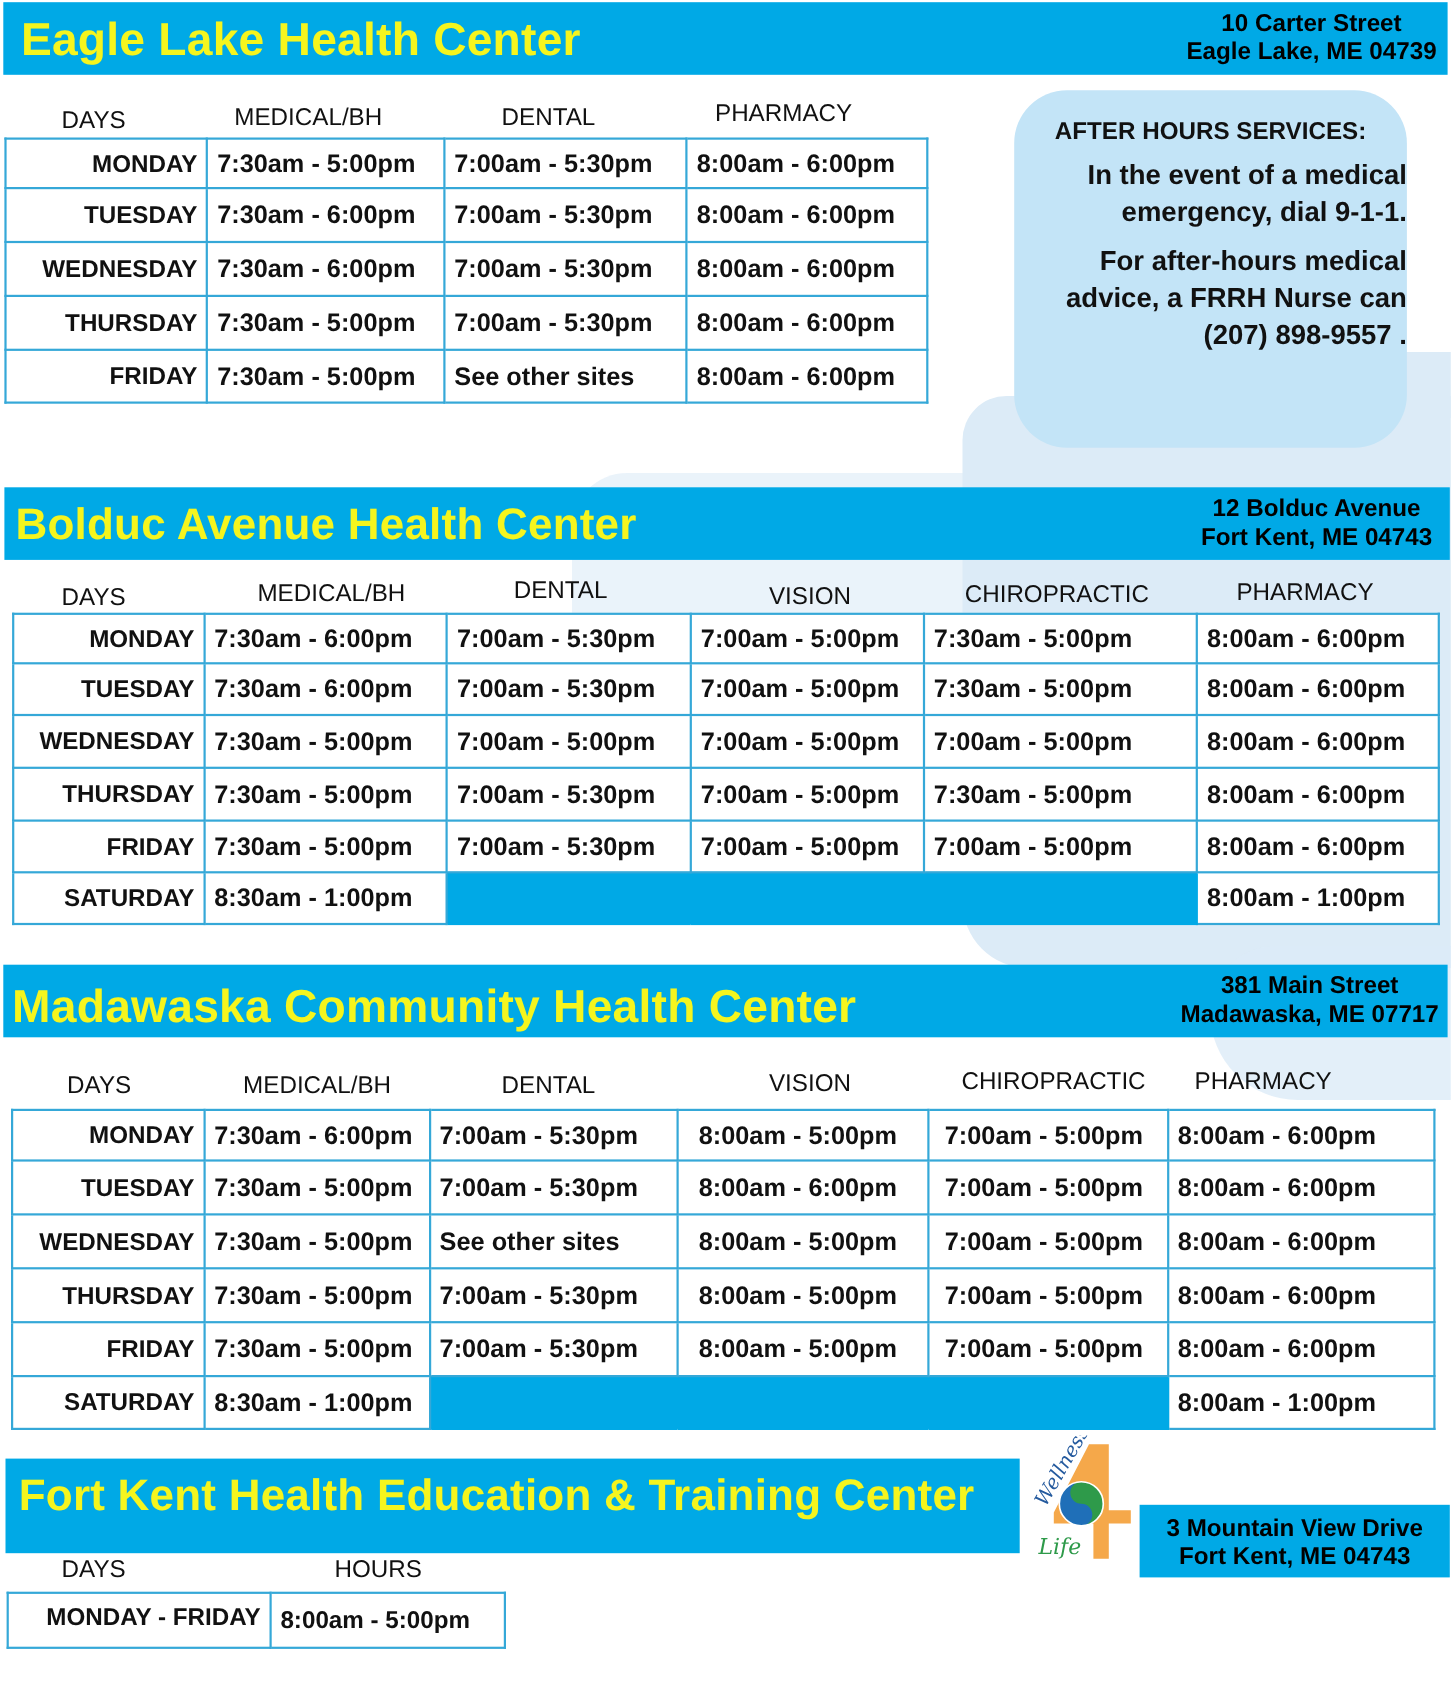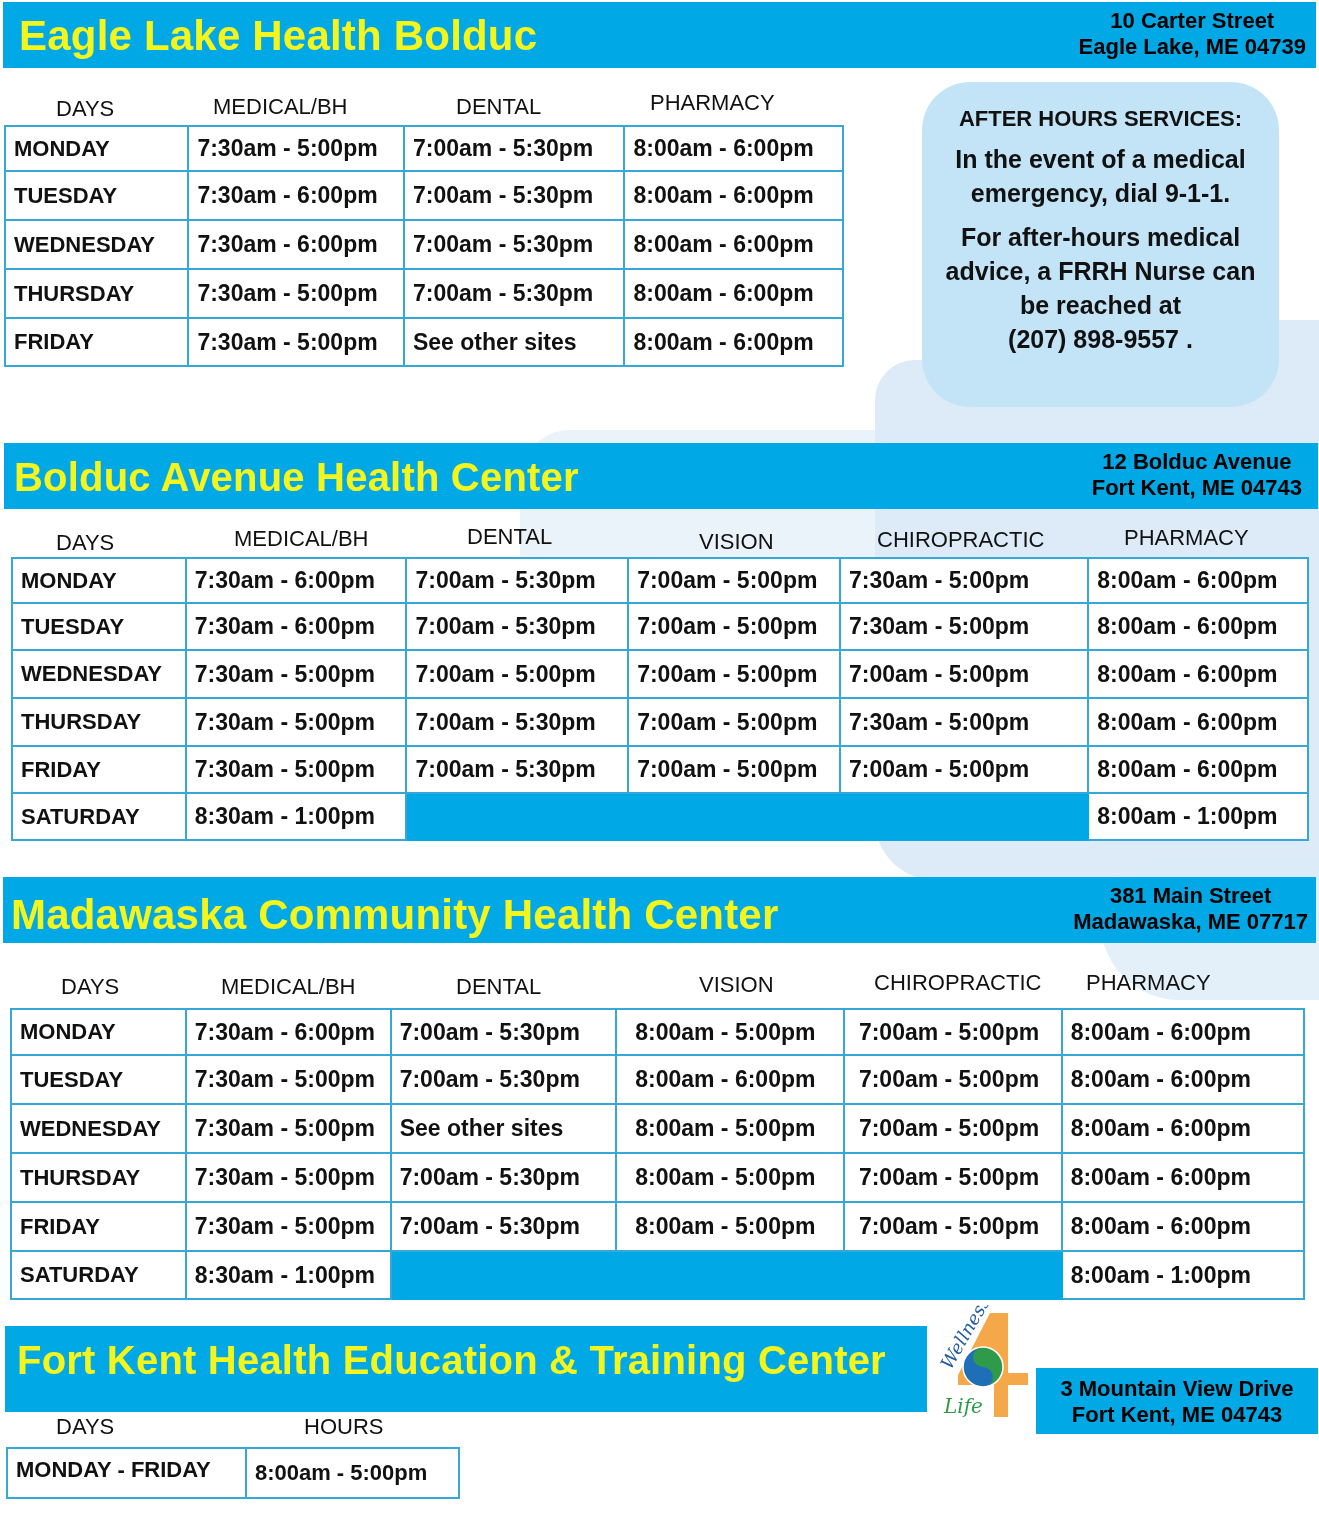--- a/index.html
+++ b/index.html
@@ -14,41 +14,41 @@
     .map-d { left: 1180px; top: 320px; width: 139px; height: 60px; border-radius: 30px 0 0 0; }
 
     .banner { position: absolute; background: #00a9e6; z-index: 2; }
     .banner-title { position: absolute; color: #f5f51e; font-weight: bold; white-space: nowrap; letter-spacing: 0.2px; }
     .banner-addr { position: absolute; color: #000000; font-weight: bold; text-align: center; line-height: 26px; font-size: 22px; white-space: nowrap; }
 
     .col-head { position: absolute; font-weight: normal; font-size: 22px; z-index: 2; white-space: nowrap; }
 
     table.sched { position: absolute; border-collapse: collapse; z-index: 2; background: #ffffff; }
     table.sched td { border: 2px solid #35a8d8; font-size: 23px; font-weight: bold; padding: 0 8px; white-space: nowrap; vertical-align: middle; }
-    table.sched td.day { font-size: 22px; }
+    table.sched td.day { font-size: 22px; text-align: right; }
     table.sched td.closed { background: #00a9e6; border-color: #00a9e6; }
 
     .after-hours { position: absolute; left: 922px; top: 82px; width: 357px; height: 325px; background: #c3e4f7; border-radius: 48px; z-index: 2; text-align: center; padding-top: 24px; }
     .after-hours .ah-title { font-weight: bold; font-size: 22px; margin-bottom: 10px; }
     .after-hours .ah-line { font-weight: bold; font-size: 25px; line-height: 34px; }
-    .after-hours .ah-para { margin-bottom: 10px; }
+    .after-hours .ah-para { margin-bottom: 10px; text-align: right; }
 
     .logo { position: absolute; left: 928px; top: 1305px; width: 108px; height: 120px; z-index: 3; }
   </style>
 </head>
 <body>
 
 <div class="map-shape map-a"></div>
 <div class="map-shape map-b"></div>
 <div class="map-shape map-c"></div>
 <div class="map-shape map-d"></div>
 
 <section>
   <div class="banner" style="left:3px; top:2px; width:1313px; height:66px;">
-    <div class="banner-title" style="left:16px; top:10px; font-size:42px;">Eagle Lake Health Bolduc</div>
+    <div class="banner-title" style="left:16px; top:10px; font-size:42px;">Eagle Lake Health Center</div>
     <div class="banner-addr" style="right:10px; top:6px;">
       <div>10 Carter Street</div>
       <div>Eagle Lake, ME 04739</div>
     </div>
   </div>
 
   <div class="col-head" style="left:56px; top:96px;">DAYS</div>
   <div class="col-head" style="left:213px; top:94px;">MEDICAL/BH</div>
   <div class="col-head" style="left:456px; top:94px;">DENTAL</div>
   <div class="col-head" style="left:650px; top:90px;">PHARMACY</div>
@@ -96,21 +96,20 @@
 
   <div class="after-hours">
     <div class="ah-title">AFTER HOURS SERVICES:</div>
     <div class="ah-para">
       <div class="ah-line">In the event of a medical</div>
       <div class="ah-line">emergency, dial 9-1-1.</div>
     </div>
     <div class="ah-para">
       <div class="ah-line">For after-hours medical</div>
       <div class="ah-line">advice, a FRRH Nurse can</div>
-      <div class="ah-line">be reached at</div>
       <div class="ah-line">(207) 898-9557 .</div>
     </div>
   </div>
 </section>
 
 <section>
   <div class="banner" style="left:4px; top:443px; width:1314px; height:66px;">
     <div class="banner-title" style="left:10px; top:12px; font-size:40px;">Bolduc Avenue Health Center</div>
     <div class="banner-addr" style="right:16px; top:6px;">
       <div>12 Bolduc Avenue</div>

